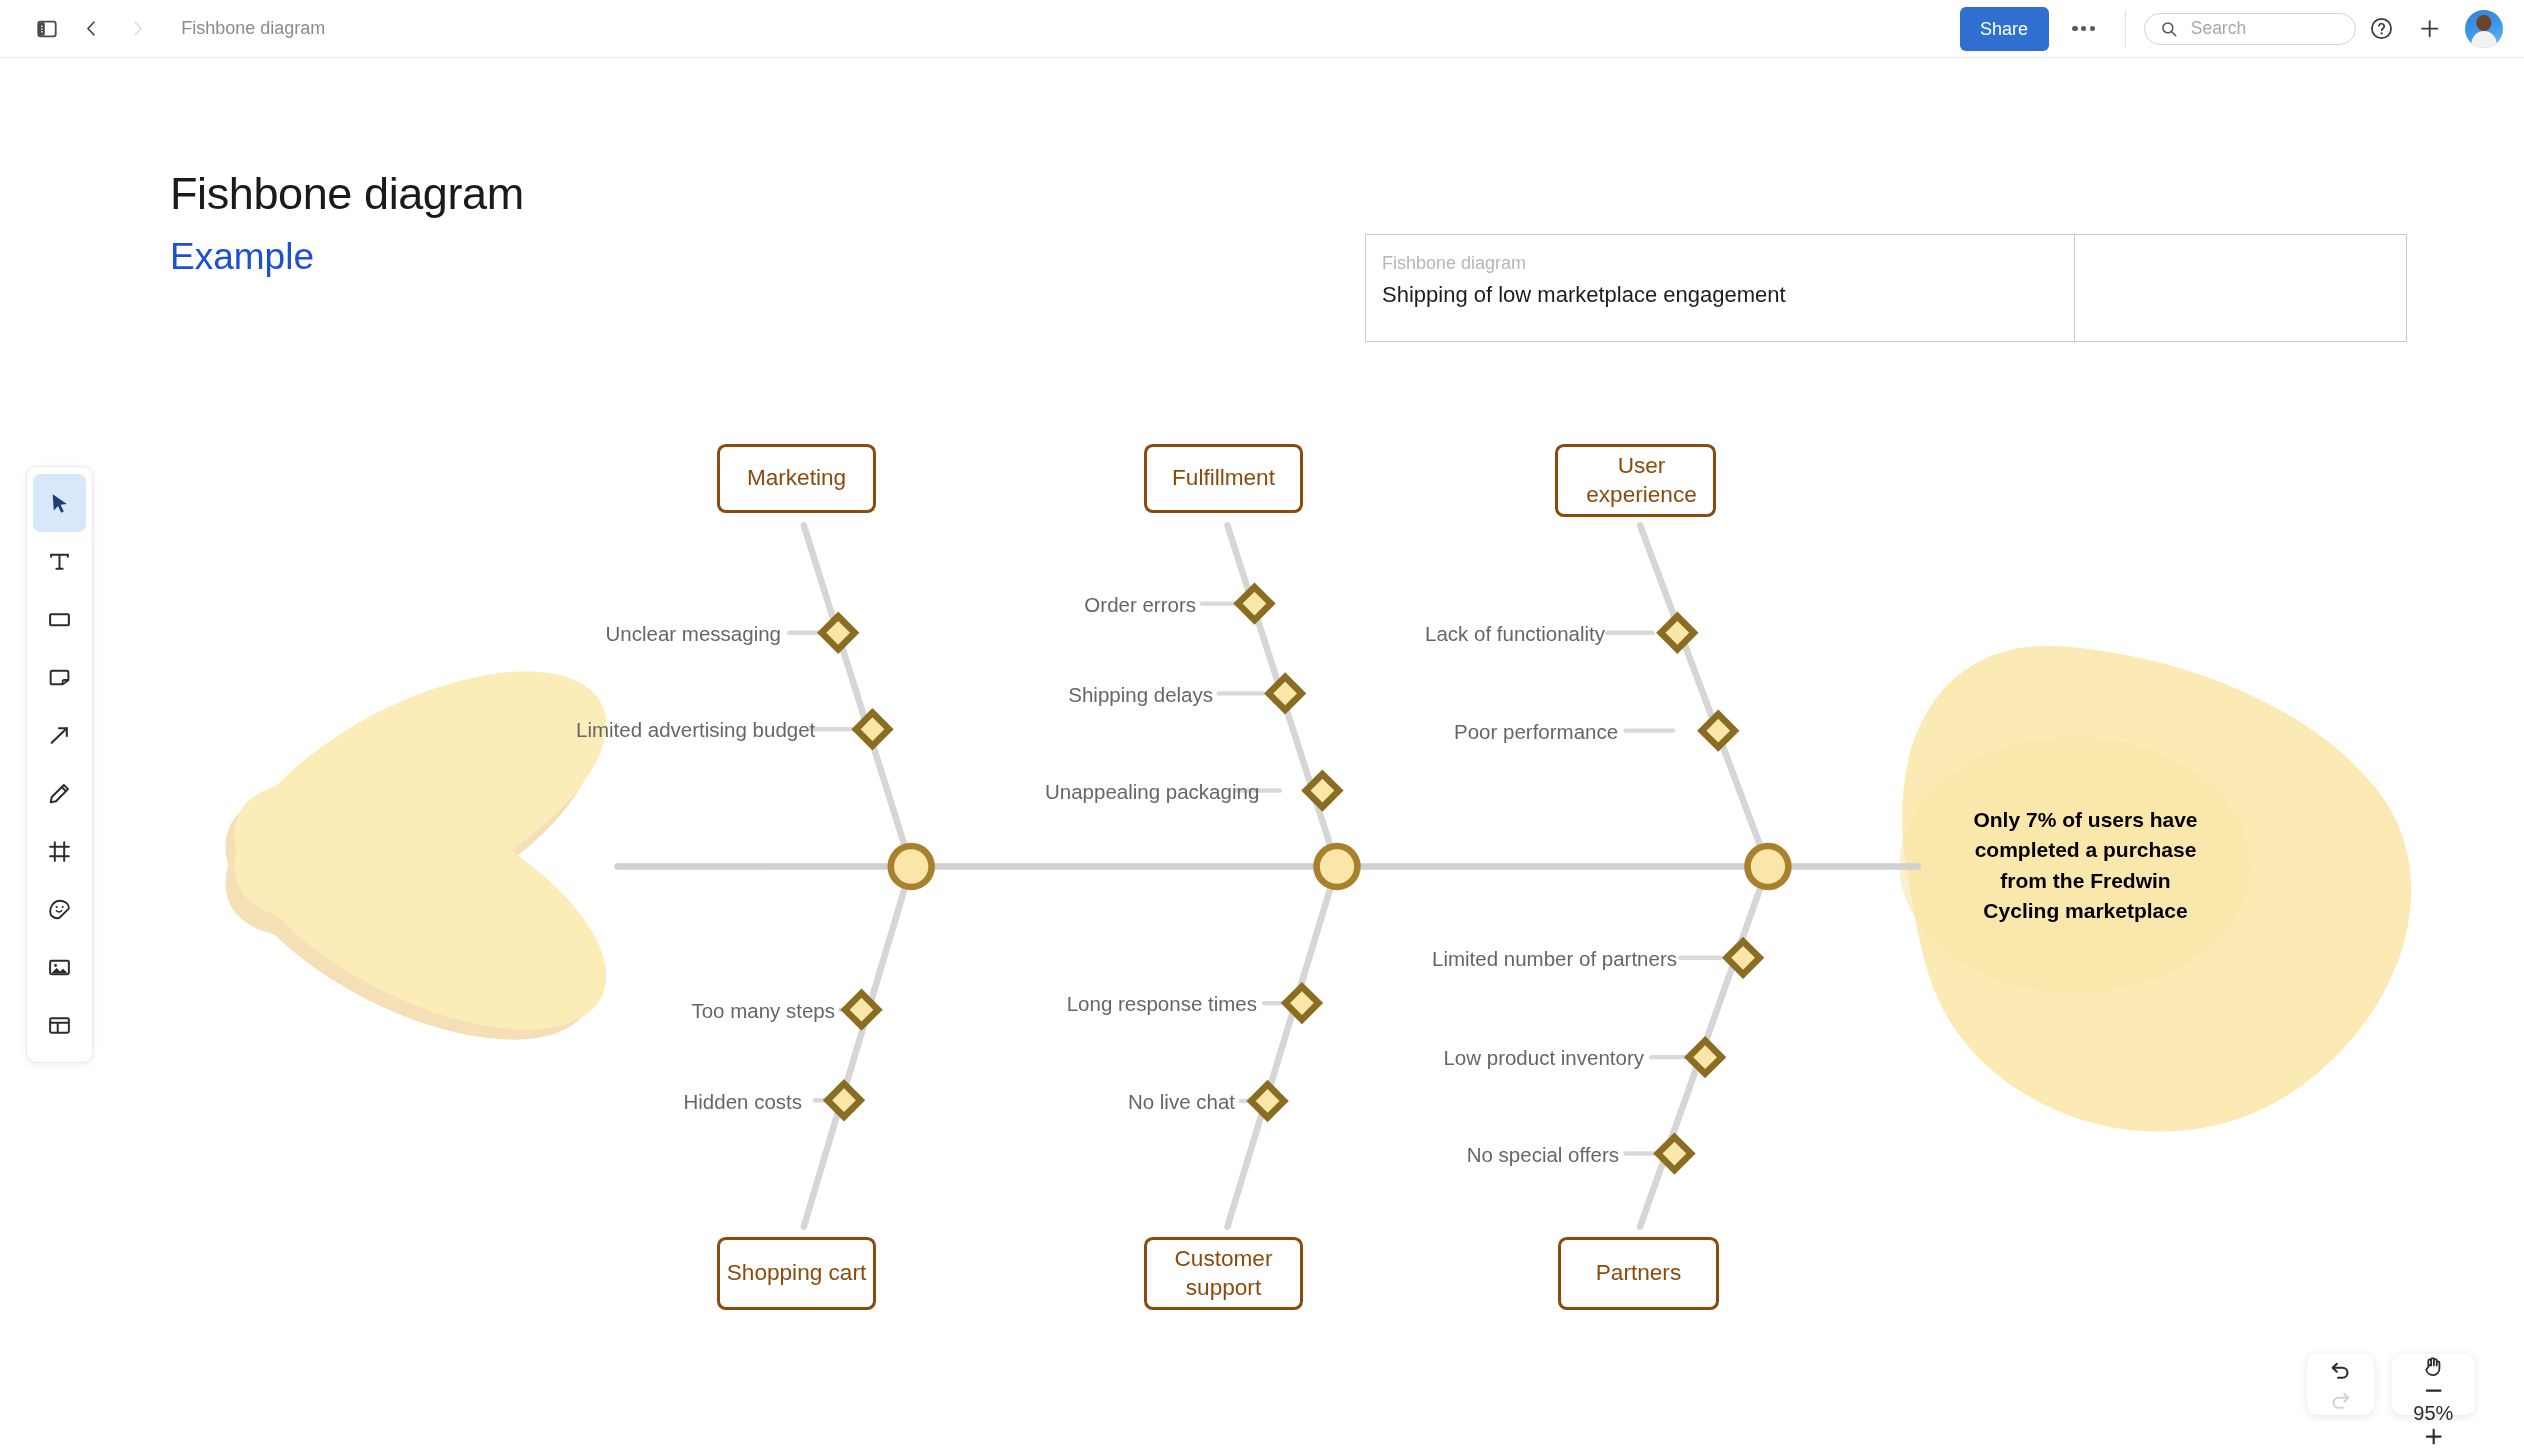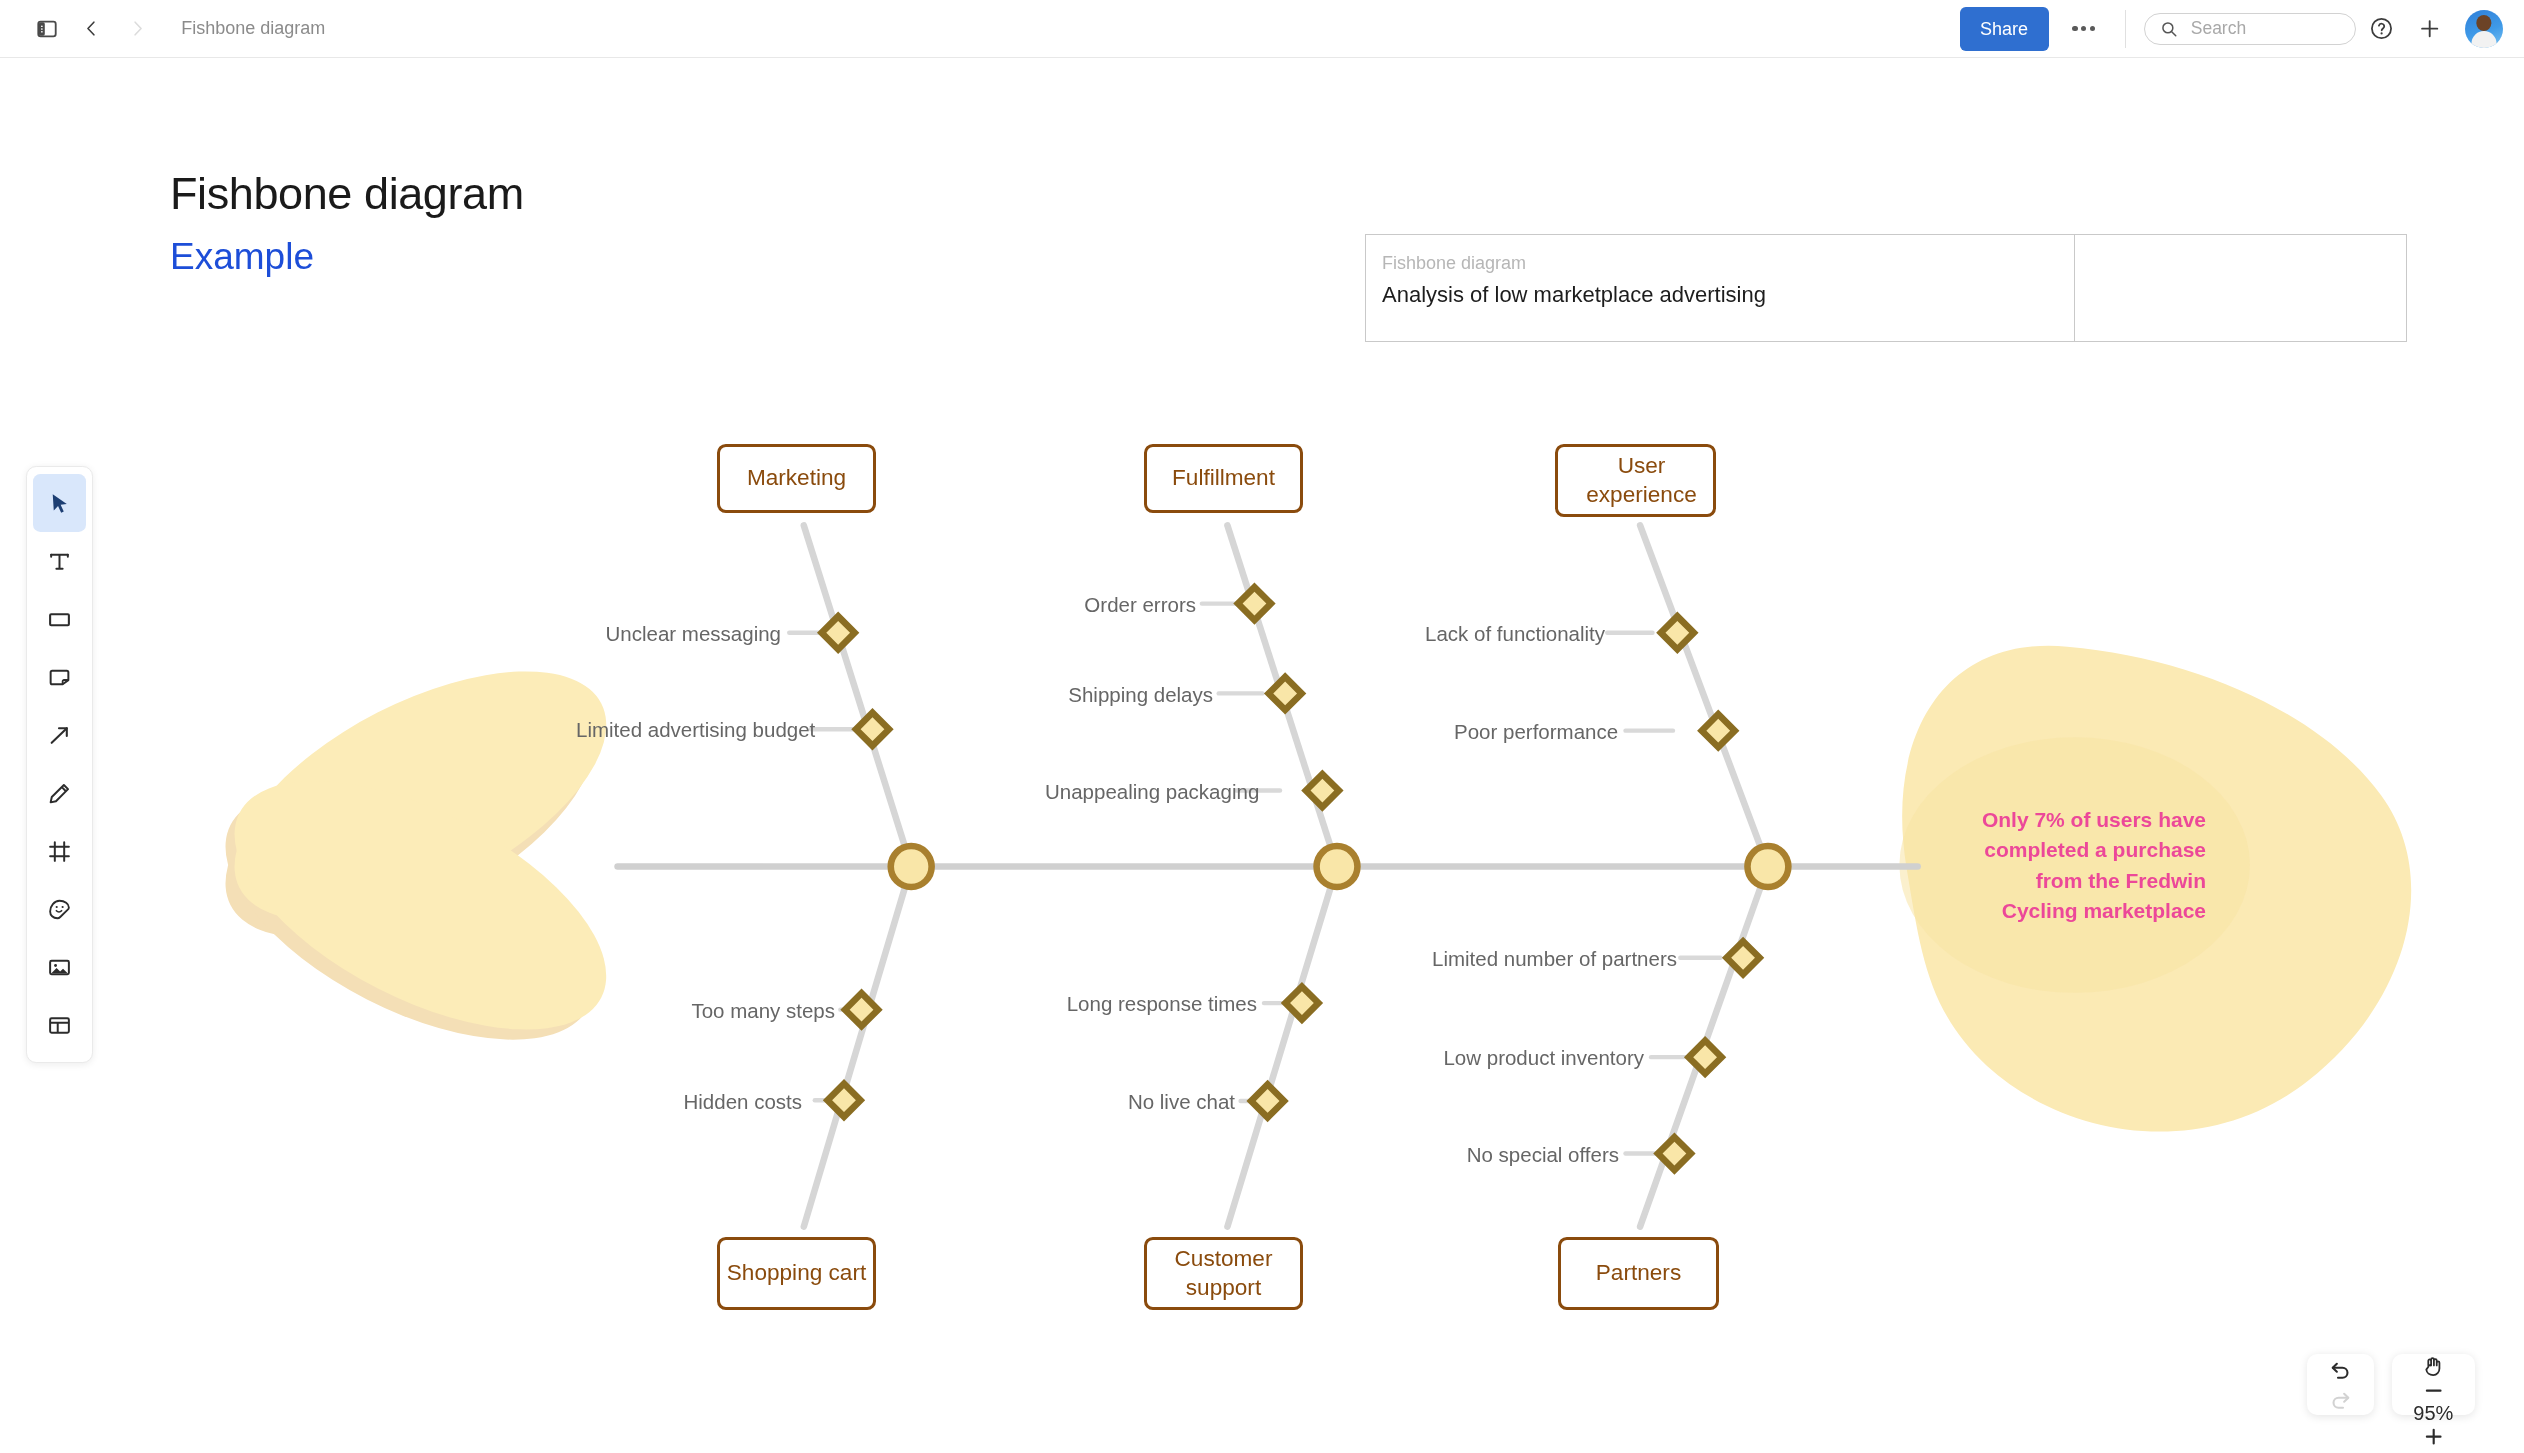--- a/index.html
+++ b/index.html
@@ -144,25 +144,25 @@
     position: absolute;
     font-size: 20.5px;
     color: #666666;
     white-space: nowrap;
     text-align: right;
     cursor: pointer;
   }
 
   .head-text {
     position: absolute;
-    color: #ec4899;
+    color: #000000;
     font-size: 21px;
     font-weight: bold;
     line-height: 1.45;
-    text-align: right;
+    text-align: center;
     width: 241px;
     cursor: pointer;
   }
 
   
   .bottom-ctrls {
     position: absolute; right: 50px; bottom: 38px;
     display: flex; align-items: center; gap: 17.5px;
   }
   .ctrl-group {
@@ -309,21 +309,21 @@
 </div>
 
 <div class="canvas">
 
   <div class="page-title">Fishbone diagram</div>
   <div class="page-subtitle">Example</div>
 
   <div class="info-table">
     <div class="info-cell first">
       <div class="info-label">Fishbone diagram</div>
-      <div class="info-value">Analysis of low marketplace advertising</div>
+      <div class="info-value">Shipping of low marketplace engagement</div>
     </div>
   </div>
 
   <svg class="fishbone" viewBox="0 0 3456 1910">
 
     <g>
       <ellipse cx="560" cy="1035" rx="275" ry="128" transform="rotate(-27 560 1035)" fill="#f4dfb6"></ellipse>
       <ellipse cx="560" cy="1175" rx="275" ry="128" transform="rotate(27 560 1175)" fill="#f4dfb6"></ellipse>
       <ellipse cx="575" cy="1010" rx="278" ry="128" transform="rotate(-27 575 1010)" fill="#fcecb8"></ellipse>
       <ellipse cx="575" cy="1160" rx="278" ry="128" transform="rotate(27 575 1160)" fill="#fcecb8"></ellipse>

